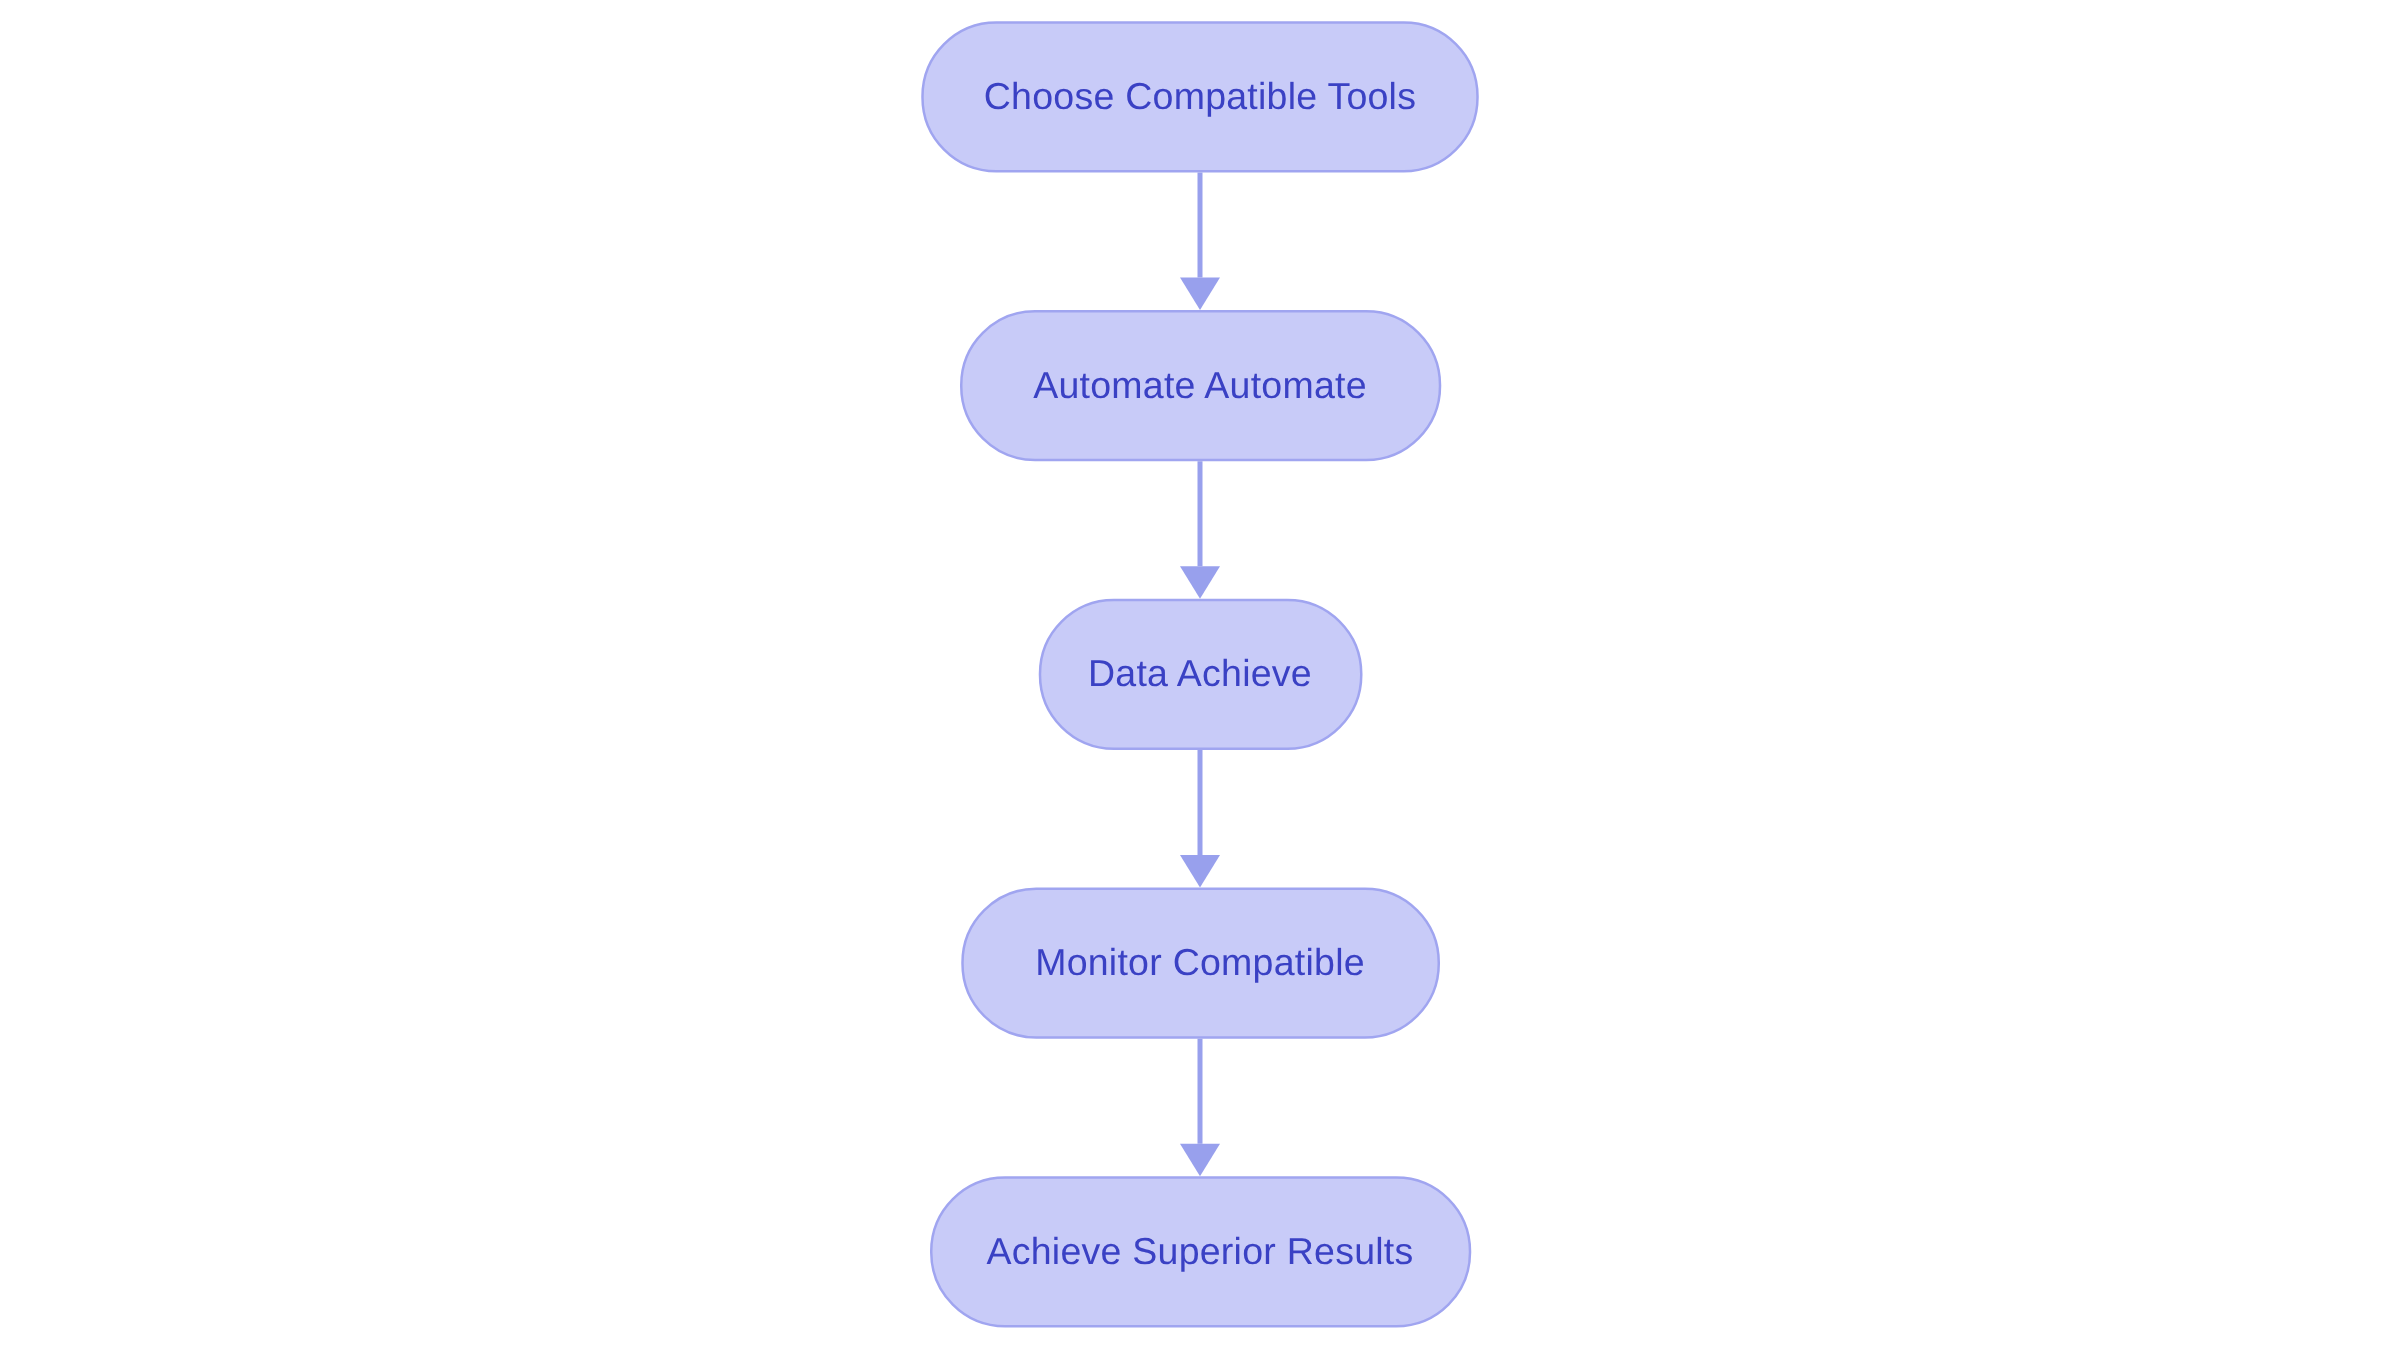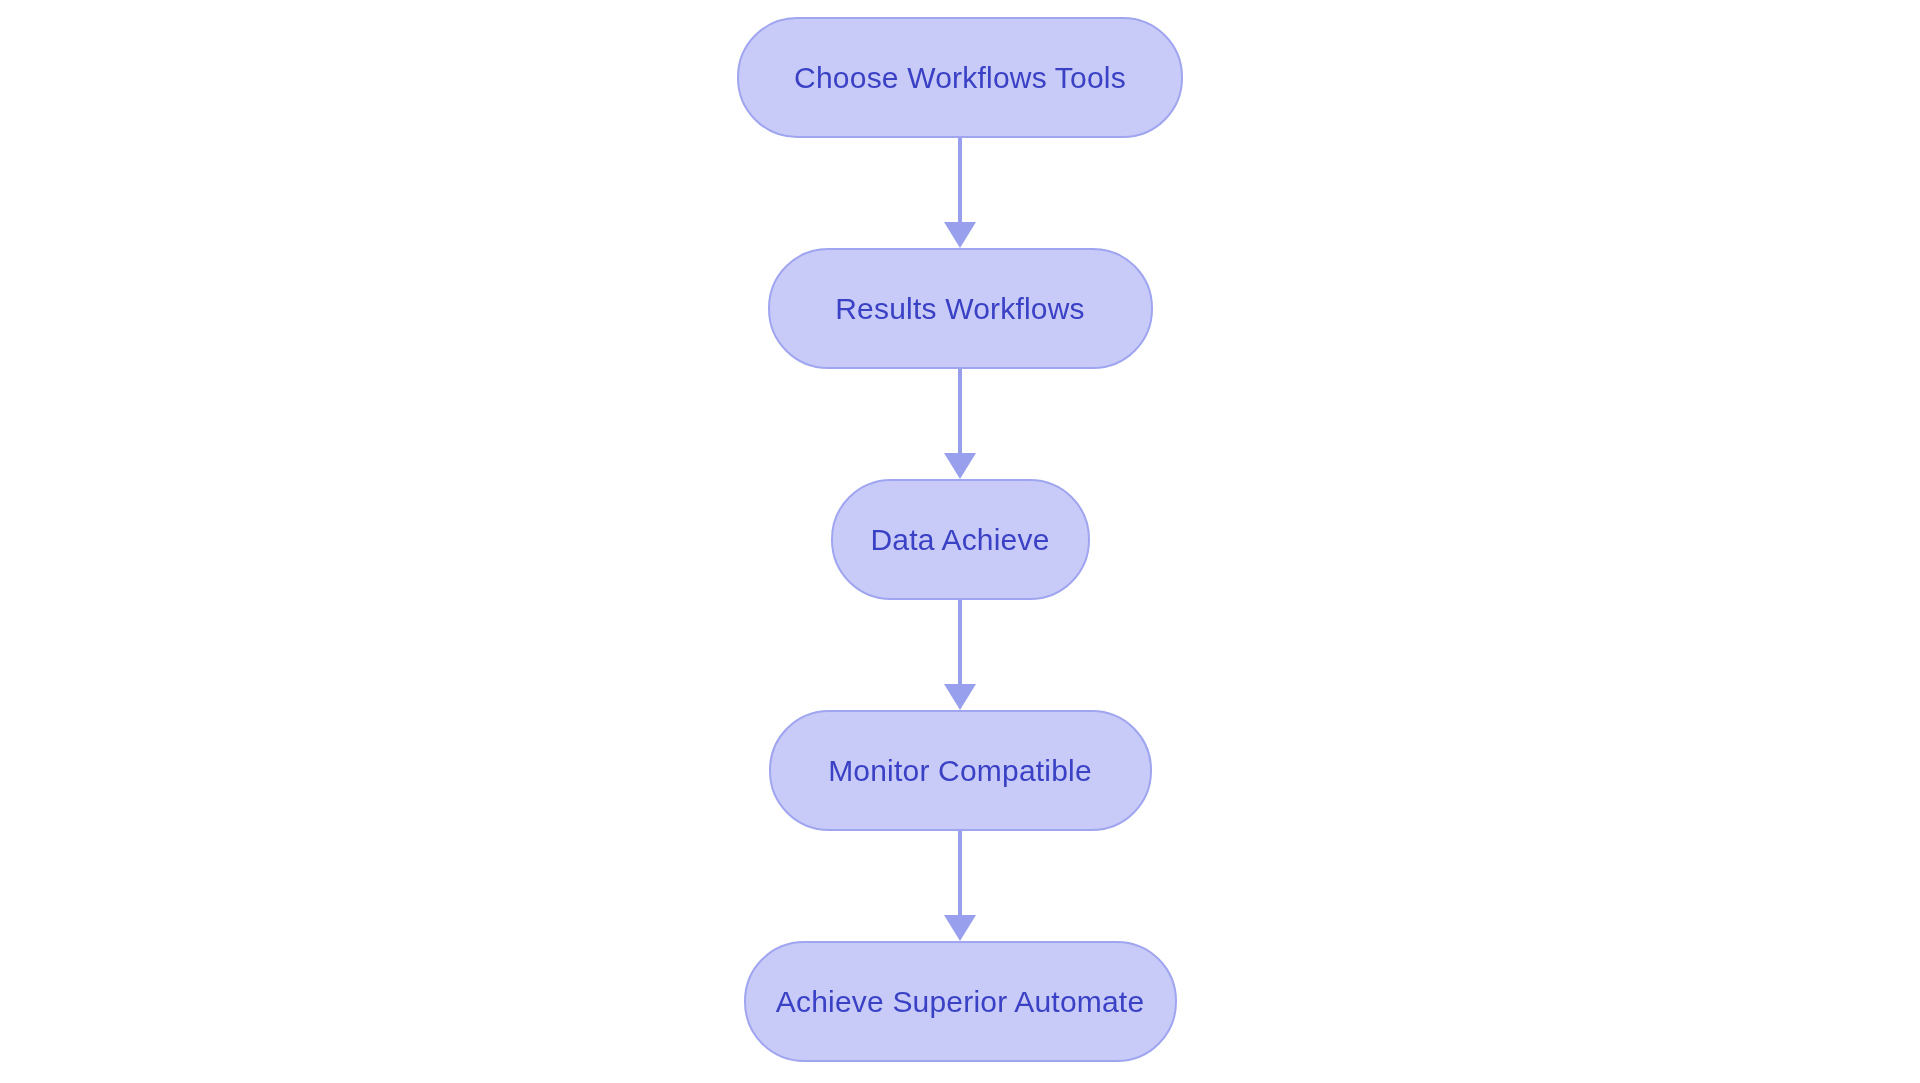--- a/index.html
+++ b/index.html
@@ -67,30 +67,30 @@
     border-right: 16px solid transparent;
     border-top: 26px solid var(--arrow);
   }
 </style>
 </head>
 <body>
 
 <div class="canvas">
 
   <div class="node w1">
-    <span class="node-label">Choose Workflows Tools</span>
+    <span class="node-label">Choose Compatible Tools</span>
   </div>
 
   <div class="connector">
     <div class="shaft"></div>
     <div class="head"></div>
   </div>
 
   <div class="node w2">
-    <span class="node-label">Results Workflows</span>
+    <span class="node-label">Automate Automate</span>
   </div>
 
   <div class="connector">
     <div class="shaft"></div>
     <div class="head"></div>
   </div>
 
   <div class="node w3">
     <span class="node-label">Data Achieve</span>
   </div>
@@ -103,16 +103,16 @@
   <div class="node w4">
     <span class="node-label">Monitor Compatible</span>
   </div>
 
   <div class="connector">
     <div class="shaft"></div>
     <div class="head"></div>
   </div>
 
   <div class="node w5">
-    <span class="node-label">Achieve Superior Automate</span>
+    <span class="node-label">Achieve Superior Results</span>
   </div>
 
 </div>
 
 </body></html>

